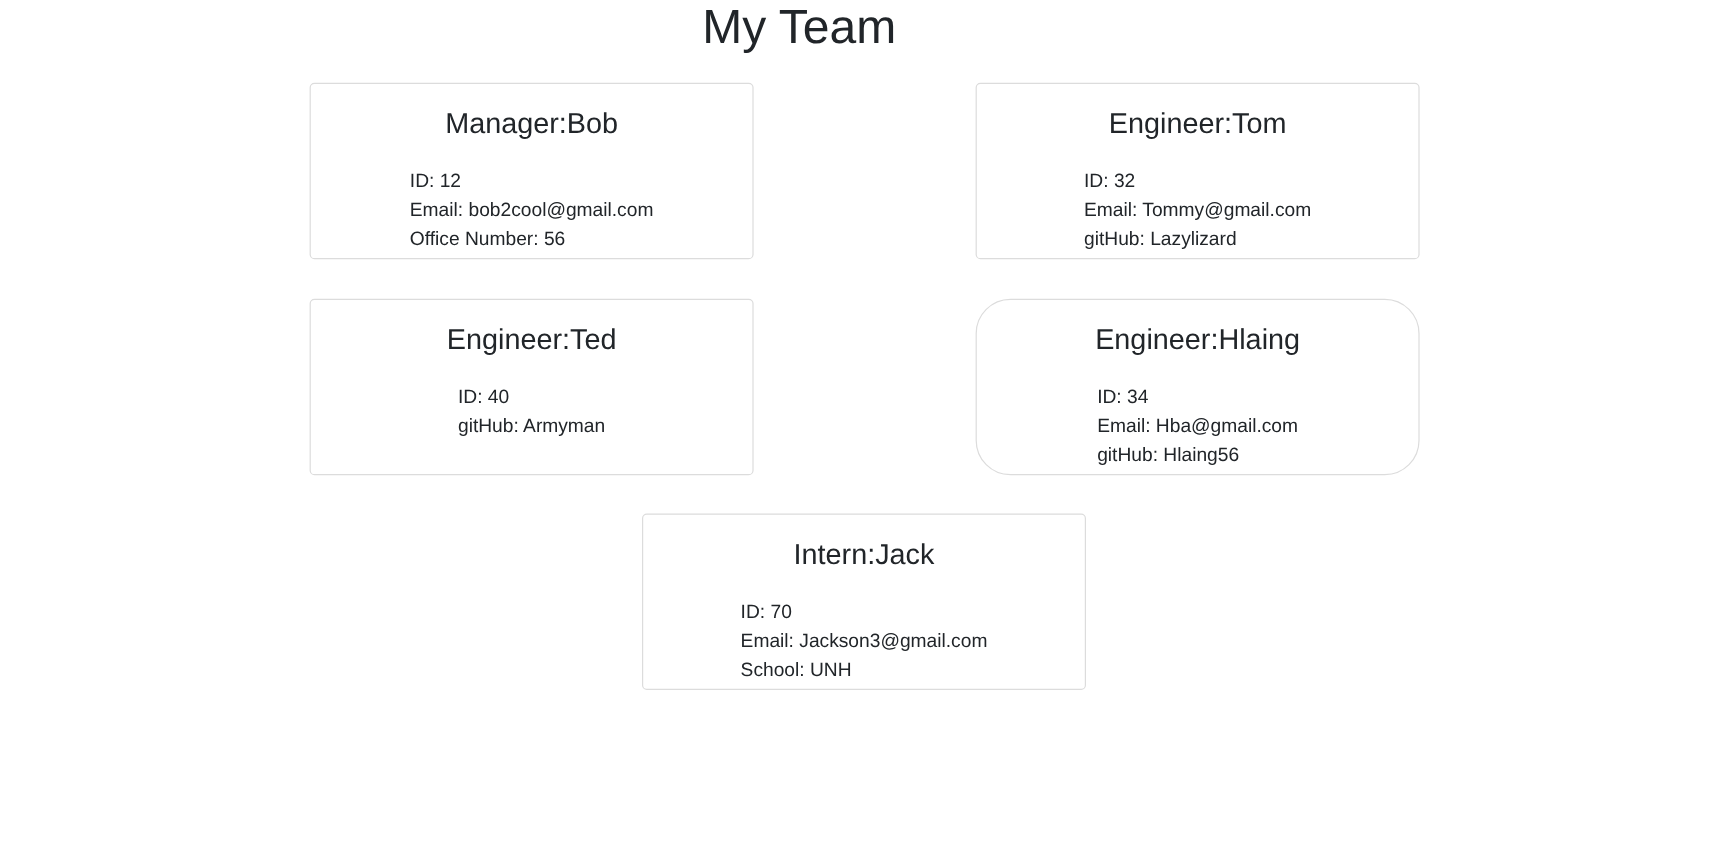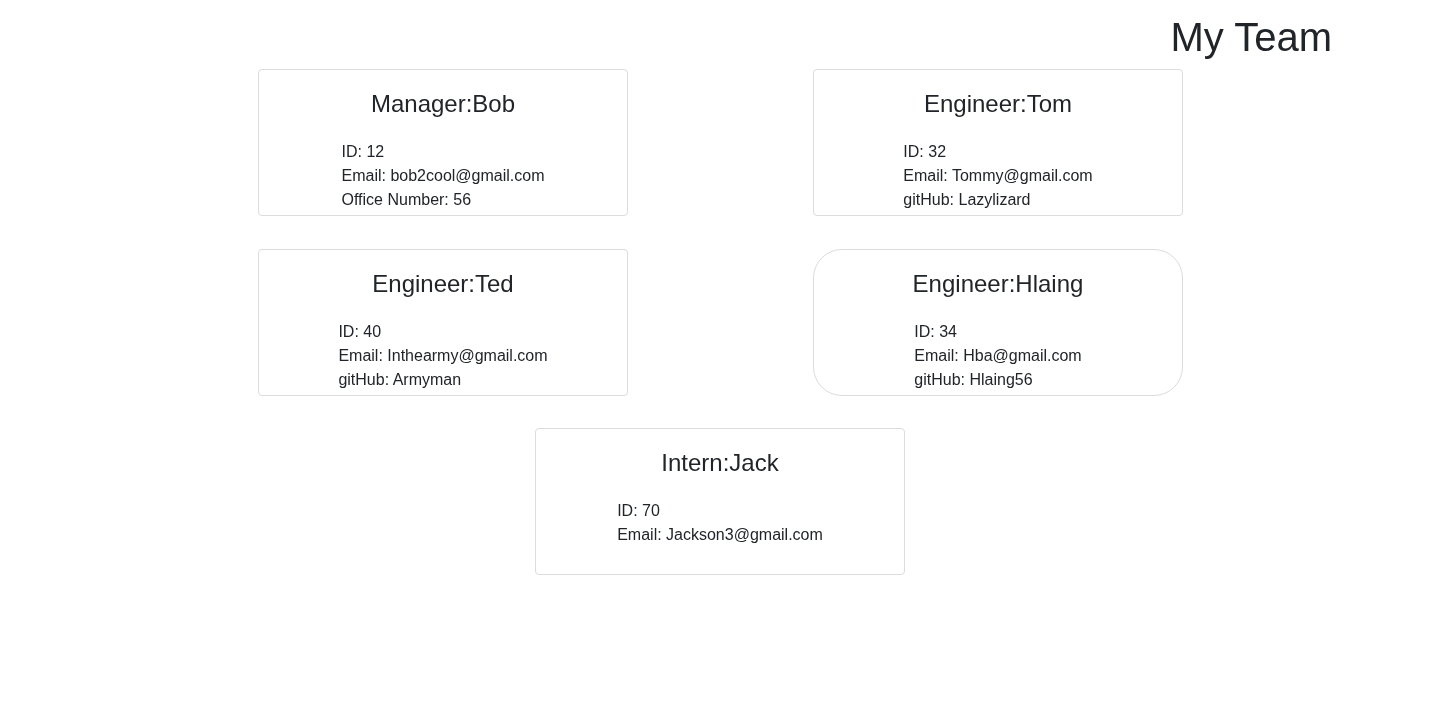--- a/index.html
+++ b/index.html
@@ -8,23 +8,23 @@
       background: #ffffff;
       width: 1440px;
       height: 713px;
       overflow: hidden;
       font-family: "Liberation Sans", "DejaVu Sans", sans-serif;
       color: #212529;
     }
     .page-title {
       position: absolute;
       left: 0;
-      top: 14px;
+      top: 0;
       width: 1332px;
-      text-align: right;
+      text-align: center;
       font-size: 40px;
       font-weight: 500;
       line-height: 46px;
       margin: 0;
     }
     .card {
       position: absolute;
       width: 368px;
       height: 145px;
       border: 1px solid #dcdcdc;
@@ -88,21 +88,20 @@
       <li class="info-item">gitHub: Lazylizard</li>
     </ul>
   </div>
 </div>
 
 <div class="card" style="left:258px; top:249px;">
   <h2 class="card-title">Engineer:Ted</h2>
   <div class="card-body">
     <ul class="info-list">
       <li class="info-item">ID: 40</li>
-      <li class="info-item">Email: Inthearmy@gmail.com</li>
       <li class="info-item">gitHub: Armyman</li>
     </ul>
   </div>
 </div>
 
 <div class="card" style="left:813px; top:249px;border-radius:29px;">
   <h2 class="card-title">Engineer:Hlaing</h2>
   <div class="card-body">
     <ul class="info-list">
       <li class="info-item">ID: 34</li>
@@ -111,15 +110,16 @@
     </ul>
   </div>
 </div>
 
 <div class="card" style="left:535px; top:428px;">
   <h2 class="card-title">Intern:Jack</h2>
   <div class="card-body">
     <ul class="info-list">
       <li class="info-item">ID: 70</li>
       <li class="info-item">Email: Jackson3@gmail.com</li>
+      <li class="info-item">School: UNH</li>
     </ul>
   </div>
 </div>
 
 </body></html>

